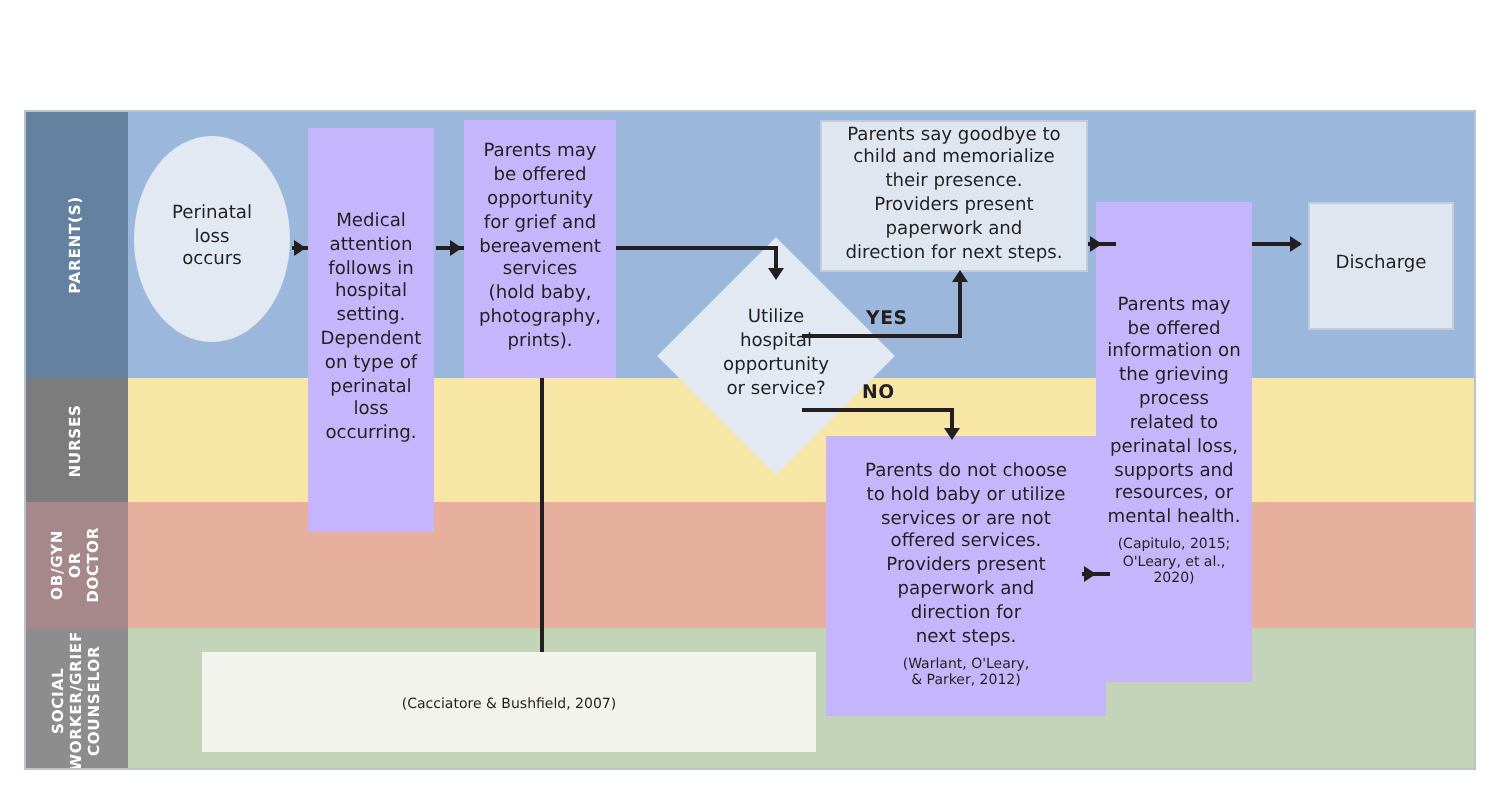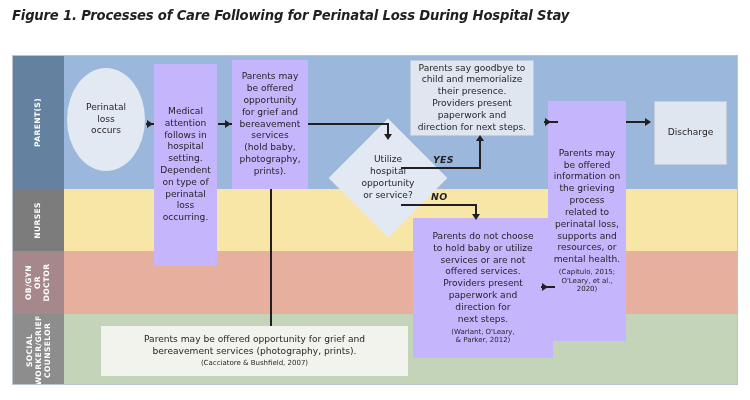--- a/index.html
+++ b/index.html
@@ -178,29 +178,27 @@
     border-bottom: 6px solid #231f20;
   }
 
   .branch-label {
     position: absolute;
     font-family: "DejaVu Sans", sans-serif;
     font-size: 9.4px;
     font-weight: bold;
     color: #231f20;
     letter-spacing: 0.3px;
-    font-style: italic;
   }
 </style>
 </head>
 <body>
 
 <div id="figure-root">
 
-  <div class="fig-title">Figure 1. Processes of Care Following for Perinatal Loss During Hospital Stay</div>
 
   <div class="chart-frame">
 
     <div class="lane" id="lane-parents" style="top:0; height:133px;">
       <div class="lane-label" id="lab-parents" style="background: rgb(100, 130, 159);">
         <span>PARENT(S)</span>
       </div>
       <div class="lane-body" id="body-parents" style="background: rgb(155, 183, 220);"></div>
     </div>
 
@@ -260,21 +258,21 @@
     </div>
 
     <div class="diamond-wrap" style="left:333px; top:80px; width:84px; height:84px;">
       <div class="diamond-shape"></div>
       <div class="diamond-text">Utilize
 hospital
 opportunity
 or service?</div>
     </div>
 
-    <div class="node node-rect-lightblue" style="left:397px; top:4px; width:124px; height:76px;">
+    <div class="node node-rect-lightblue" style="left:397px; top:4px; width:134px; height:76px;">
       <div class="body">Parents say goodbye to
 child and memorialize
 their presence.
 Providers present
 paperwork and
 direction for next steps.</div>
     </div>
 
     <div class="node node-rect-cream" style="left:400px; top:162px; width:140px; height:140px;">
       <div class="body">Parents do not choose
@@ -302,22 +300,20 @@
 mental health.</div>
       <div class="cite">(Capitulo, 2015;
 O'Leary, et al., 2020)</div>
     </div>
 
     <div class="node node-rect-lightblue" style="left:641px; top:45px; width:73px; height:64px;">
       <div class="body">Discharge</div>
     </div>
 
     <div class="node node-rect-white" style="left:88px; top:270px; width:307px; height:50px;">
-      <div class="body">Parents may be offered opportunity for grief and
-bereavement services (photography, prints).</div>
       <div class="cite">(Cacciatore &amp; Bushfield, 2007)</div>
     </div>
 
     <div class="conn-h" style="left:133px; top:67px; width:8px;"></div>
     <div class="arrowhead ah-right" style="left:134px; top:64px;"></div>
 
     <div class="conn-h" style="left:205px; top:67px; width:14px;"></div>
     <div class="arrowhead ah-right" style="left:212px; top:64px;"></div>
 
     <div class="conn-h" style="left:295px; top:67px; width:80px;"></div>

